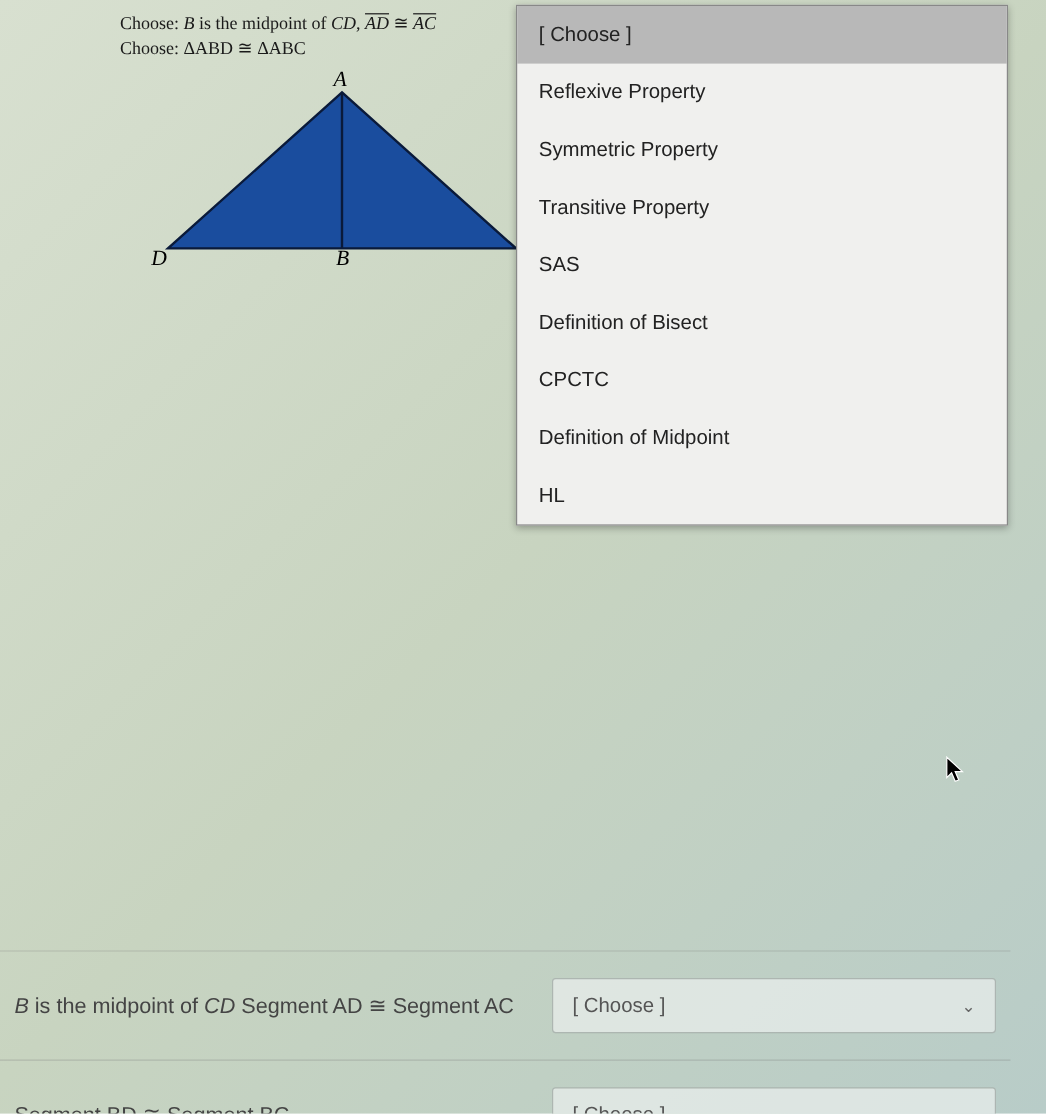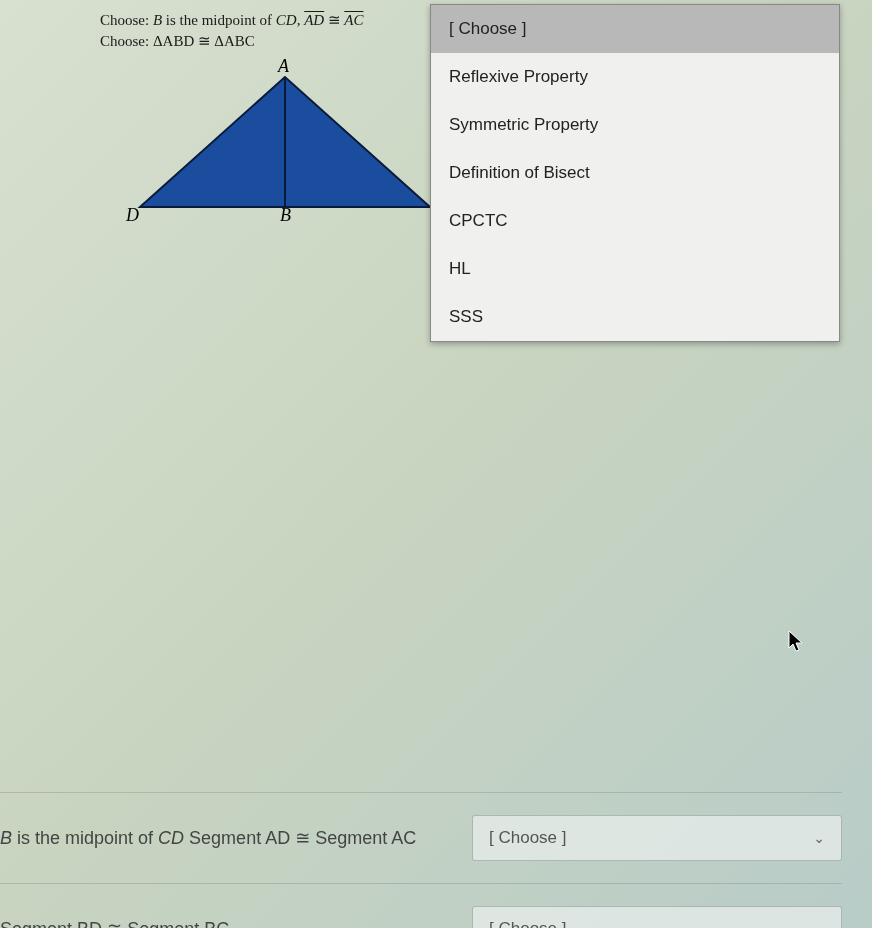--- a/index.html
+++ b/index.html
@@ -73,21 +73,21 @@
     }
     
     .proof-rows {
       margin-top: 570px;
       padding-right: 30px;
     }
     .proof-row {
       display: flex;
       align-items: center;
       border-top: 1px solid rgba(120,120,120,0.3);
-      padding: 22px 0;
+      padding: 22px 12px;
       min-height: 80px;
       justify-content: flex-end;
     }
     .statement {
       flex: 1;
       font-size: 18px;
       color: #444;
       font-family: 'Helvetica Neue', Arial, sans-serif;
       line-height: 1.5;
       padding-left: 0;
@@ -139,24 +139,26 @@
     <div class="vertex-label label-d">D</div>
     <div class="vertex-label label-b">B</div>
     <div class="vertex-label label-c">C</div>
   </div>
 </div>
 
 <div class="dropdown-panel">
   <div class="dropdown-item selected">[ Choose ]</div>
   <div class="dropdown-item">Reflexive Property</div>
   <div class="dropdown-item">Symmetric Property</div>
+  <div class="dropdown-item">Transitive Property</div>
+  <div class="dropdown-item">SAS</div>
   <div class="dropdown-item">Definition of Bisect</div>
   <div class="dropdown-item">CPCTC</div>
+  <div class="dropdown-item">Definition of Midpoint</div>
   <div class="dropdown-item">HL</div>
-  <div class="dropdown-item">SSS</div>
 </div>
 
 <div class="proof-rows">
   <div class="proof-row">
     <div class="statement">
       <span class="math-italic">B</span> is the midpoint of <span class="math-italic">CD</span> Segment AD ≅ Segment AC
     </div>
     <div class="choose-select">
       <span>[ Choose ]</span>
       <span class="chevron">⌄</span>

